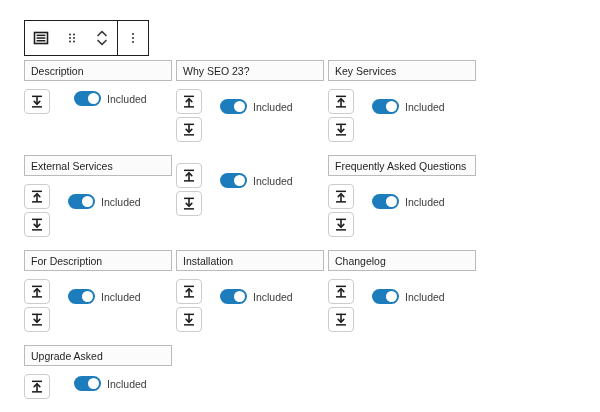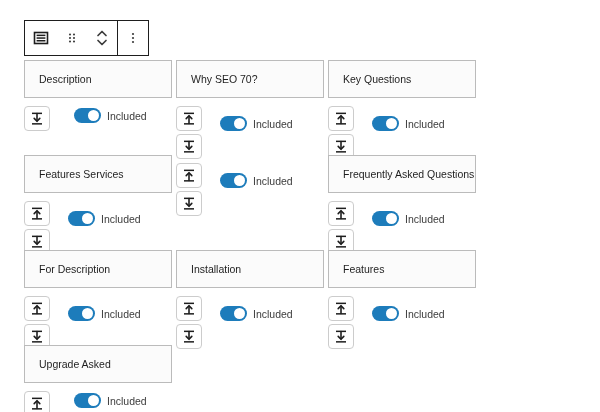--- a/index.html
+++ b/index.html
@@ -66,26 +66,26 @@
   .section-card {
     width: 152px;
     height: 95px;
     box-sizing: border-box;
     position: relative;
   }
 
   .card-title {
     box-sizing: border-box;
     width: 148px;
-    height: 38px;
+    height: 21px;
     border: 1px solid #bbbbbb;
     background: #fbfbfb;
     display: flex;
     align-items: center;
-    padding: 0 14px;
+    padding: 0 6px;
     font-size: 10.5px;
     color: #1e1e1e;
     white-space: nowrap;
     overflow: hidden;
   }
 
   .card-body {
     display: flex;
     align-items: flex-start;
     margin-top: 8px;
@@ -222,91 +222,91 @@
         <div class="toggle-wrap single-row">
           <div class="toggle" style="background: rgb(29, 124, 187);">
             <span class="knob"></span>
           </div>
           <span class="toggle-label">Included</span>
         </div>
       </div>
     </div>
     <div class="section-card">
       <div class="card-title">
-        <span>Why SEO 70?</span>
-      </div>
-      <div class="card-body">
-        <div class="move-buttons">
-          <button class="move-btn">
-            <span>
-              <svg width="14" height="15" viewBox="0 0 14 15" aria-hidden="true">
-                <rect x="2" y="1.6" width="10" height="1.5" fill="#1e1e1e"></rect>
-                <path d="M7 12.4 L7 5.2" stroke="#1e1e1e" stroke-width="1.6" stroke-linecap="round"></path>
-                <path d="M4.2 7.6 L7 4.7 L9.8 7.6" fill="none" stroke="#1e1e1e" stroke-width="1.6" stroke-linecap="round" stroke-linejoin="round"></path>
-                <rect x="2" y="12.1" width="10" height="1.5" fill="#1e1e1e"></rect>
-              </svg>
-            </span>
-          </button>
-          <button class="move-btn">
-            <span>
-              <svg width="14" height="15" viewBox="0 0 14 15" aria-hidden="true">
-                <rect x="2" y="1.6" width="10" height="1.5" fill="#1e1e1e"></rect>
-                <path d="M7 2.6 L7 9.8" stroke="#1e1e1e" stroke-width="1.6" stroke-linecap="round"></path>
-                <path d="M4.2 7.4 L7 10.3 L9.8 7.4" fill="none" stroke="#1e1e1e" stroke-width="1.6" stroke-linecap="round" stroke-linejoin="round"></path>
-                <rect x="2" y="12.1" width="10" height="1.5" fill="#1e1e1e"></rect>
-              </svg>
-            </span>
-          </button>
-        </div>
-        <div class="toggle-wrap">
-          <div class="toggle" style="background: rgb(29, 124, 187);">
-            <span class="knob"></span>
-          </div>
-          <span class="toggle-label">Included</span>
-        </div>
-      </div>
-    </div>
-    <div class="section-card">
-      <div class="card-title">
-        <span>Key Questions</span>
-      </div>
-      <div class="card-body">
-        <div class="move-buttons">
-          <button class="move-btn">
-            <span>
-              <svg width="14" height="15" viewBox="0 0 14 15" aria-hidden="true">
-                <rect x="2" y="1.6" width="10" height="1.5" fill="#1e1e1e"></rect>
-                <path d="M7 12.4 L7 5.2" stroke="#1e1e1e" stroke-width="1.6" stroke-linecap="round"></path>
-                <path d="M4.2 7.6 L7 4.7 L9.8 7.6" fill="none" stroke="#1e1e1e" stroke-width="1.6" stroke-linecap="round" stroke-linejoin="round"></path>
-                <rect x="2" y="12.1" width="10" height="1.5" fill="#1e1e1e"></rect>
-              </svg>
-            </span>
-          </button>
-          <button class="move-btn">
-            <span>
-              <svg width="14" height="15" viewBox="0 0 14 15" aria-hidden="true">
-                <rect x="2" y="1.6" width="10" height="1.5" fill="#1e1e1e"></rect>
-                <path d="M7 2.6 L7 9.8" stroke="#1e1e1e" stroke-width="1.6" stroke-linecap="round"></path>
-                <path d="M4.2 7.4 L7 10.3 L9.8 7.4" fill="none" stroke="#1e1e1e" stroke-width="1.6" stroke-linecap="round" stroke-linejoin="round"></path>
-                <rect x="2" y="12.1" width="10" height="1.5" fill="#1e1e1e"></rect>
-              </svg>
-            </span>
-          </button>
-        </div>
-        <div class="toggle-wrap">
-          <div class="toggle" style="background: rgb(29, 124, 187);">
-            <span class="knob"></span>
-          </div>
-          <span class="toggle-label">Included</span>
-        </div>
-      </div>
-    </div>
-    <div class="section-card">
-      <div class="card-title">
-        <span>Features Services</span>
+        <span>Why SEO 23?</span>
+      </div>
+      <div class="card-body">
+        <div class="move-buttons">
+          <button class="move-btn">
+            <span>
+              <svg width="14" height="15" viewBox="0 0 14 15" aria-hidden="true">
+                <rect x="2" y="1.6" width="10" height="1.5" fill="#1e1e1e"></rect>
+                <path d="M7 12.4 L7 5.2" stroke="#1e1e1e" stroke-width="1.6" stroke-linecap="round"></path>
+                <path d="M4.2 7.6 L7 4.7 L9.8 7.6" fill="none" stroke="#1e1e1e" stroke-width="1.6" stroke-linecap="round" stroke-linejoin="round"></path>
+                <rect x="2" y="12.1" width="10" height="1.5" fill="#1e1e1e"></rect>
+              </svg>
+            </span>
+          </button>
+          <button class="move-btn">
+            <span>
+              <svg width="14" height="15" viewBox="0 0 14 15" aria-hidden="true">
+                <rect x="2" y="1.6" width="10" height="1.5" fill="#1e1e1e"></rect>
+                <path d="M7 2.6 L7 9.8" stroke="#1e1e1e" stroke-width="1.6" stroke-linecap="round"></path>
+                <path d="M4.2 7.4 L7 10.3 L9.8 7.4" fill="none" stroke="#1e1e1e" stroke-width="1.6" stroke-linecap="round" stroke-linejoin="round"></path>
+                <rect x="2" y="12.1" width="10" height="1.5" fill="#1e1e1e"></rect>
+              </svg>
+            </span>
+          </button>
+        </div>
+        <div class="toggle-wrap">
+          <div class="toggle" style="background: rgb(29, 124, 187);">
+            <span class="knob"></span>
+          </div>
+          <span class="toggle-label">Included</span>
+        </div>
+      </div>
+    </div>
+    <div class="section-card">
+      <div class="card-title">
+        <span>Key Services</span>
+      </div>
+      <div class="card-body">
+        <div class="move-buttons">
+          <button class="move-btn">
+            <span>
+              <svg width="14" height="15" viewBox="0 0 14 15" aria-hidden="true">
+                <rect x="2" y="1.6" width="10" height="1.5" fill="#1e1e1e"></rect>
+                <path d="M7 12.4 L7 5.2" stroke="#1e1e1e" stroke-width="1.6" stroke-linecap="round"></path>
+                <path d="M4.2 7.6 L7 4.7 L9.8 7.6" fill="none" stroke="#1e1e1e" stroke-width="1.6" stroke-linecap="round" stroke-linejoin="round"></path>
+                <rect x="2" y="12.1" width="10" height="1.5" fill="#1e1e1e"></rect>
+              </svg>
+            </span>
+          </button>
+          <button class="move-btn">
+            <span>
+              <svg width="14" height="15" viewBox="0 0 14 15" aria-hidden="true">
+                <rect x="2" y="1.6" width="10" height="1.5" fill="#1e1e1e"></rect>
+                <path d="M7 2.6 L7 9.8" stroke="#1e1e1e" stroke-width="1.6" stroke-linecap="round"></path>
+                <path d="M4.2 7.4 L7 10.3 L9.8 7.4" fill="none" stroke="#1e1e1e" stroke-width="1.6" stroke-linecap="round" stroke-linejoin="round"></path>
+                <rect x="2" y="12.1" width="10" height="1.5" fill="#1e1e1e"></rect>
+              </svg>
+            </span>
+          </button>
+        </div>
+        <div class="toggle-wrap">
+          <div class="toggle" style="background: rgb(29, 124, 187);">
+            <span class="knob"></span>
+          </div>
+          <span class="toggle-label">Included</span>
+        </div>
+      </div>
+    </div>
+    <div class="section-card">
+      <div class="card-title">
+        <span>External Services</span>
       </div>
       <div class="card-body">
         <div class="move-buttons">
           <button class="move-btn">
             <span>
               <svg width="14" height="15" viewBox="0 0 14 15" aria-hidden="true">
                 <rect x="2" y="1.6" width="10" height="1.5" fill="#1e1e1e"></rect>
                 <path d="M7 12.4 L7 5.2" stroke="#1e1e1e" stroke-width="1.6" stroke-linecap="round"></path>
                 <path d="M4.2 7.6 L7 4.7 L9.8 7.6" fill="none" stroke="#1e1e1e" stroke-width="1.6" stroke-linecap="round" stroke-linejoin="round"></path>
                 <rect x="2" y="12.1" width="10" height="1.5" fill="#1e1e1e"></rect>
@@ -464,21 +464,21 @@
         <div class="toggle-wrap">
           <div class="toggle" style="background: rgb(29, 124, 187);">
             <span class="knob"></span>
           </div>
           <span class="toggle-label">Included</span>
         </div>
       </div>
     </div>
     <div class="section-card">
       <div class="card-title">
-        <span>Features</span>
+        <span>Changelog</span>
       </div>
       <div class="card-body">
         <div class="move-buttons">
           <button class="move-btn">
             <span>
               <svg width="14" height="15" viewBox="0 0 14 15" aria-hidden="true">
                 <rect x="2" y="1.6" width="10" height="1.5" fill="#1e1e1e"></rect>
                 <path d="M7 12.4 L7 5.2" stroke="#1e1e1e" stroke-width="1.6" stroke-linecap="round"></path>
                 <path d="M4.2 7.6 L7 4.7 L9.8 7.6" fill="none" stroke="#1e1e1e" stroke-width="1.6" stroke-linecap="round" stroke-linejoin="round"></path>
                 <rect x="2" y="12.1" width="10" height="1.5" fill="#1e1e1e"></rect>

